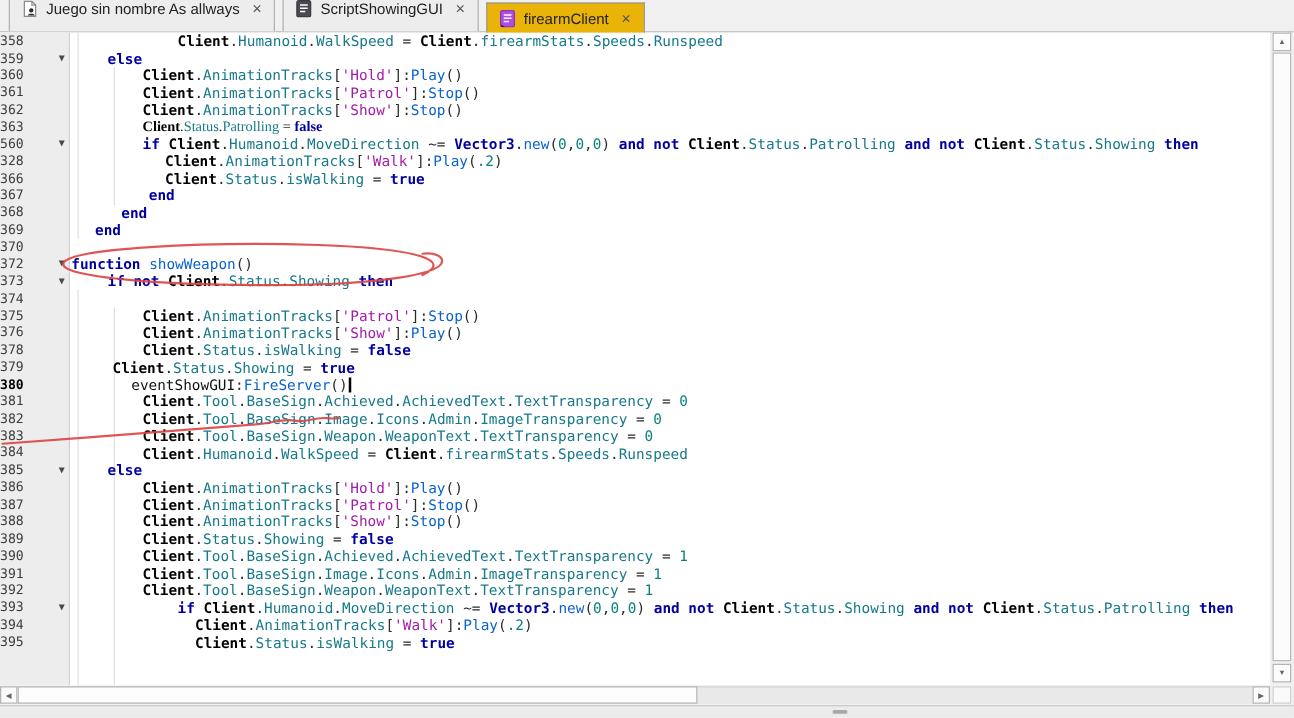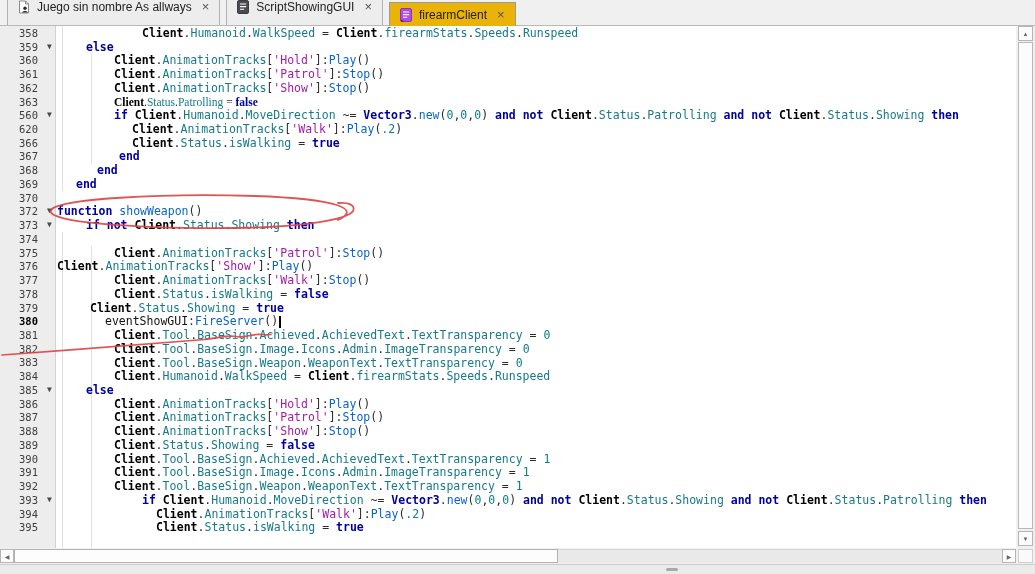--- a/index.html
+++ b/index.html
@@ -16,21 +16,21 @@
   .tab.active { height:24px; background:#eab308; border-color:#9a9a9a; z-index:3; margin-bottom:-1px;justify-content:flex-end; }
   .tab .close { color:#555; font-size:13px; line-height:1; padding:0 1px; margin-left:3px; }
   .tab .icon { display:inline-flex; width:14px; height:14px; }
 
   
   #editor { position:absolute; left:0; top:26px; width:1016px; height:522px; background:#ffffff; overflow:hidden; }
   #gutterbg { position:absolute; left:0; top:0; width:56px; height:522px; background:#ededed; border-right:1px solid #d2d2d2; }
   .guide { position:absolute; width:1px; background:#e0e0e0; }
   #lines { position:absolute; left:0; top:0; width:1016px; }
   .line { display:flex; height:13.74px; align-items:center; font-family:"DejaVu Sans Mono", monospace; }
-  .num  { width:42px; flex:0 0 42px; text-align:right; padding-right:4px; font-size:10.5px; color:#3d3d3d; }
+  .num  { width:42px; flex:0 0 42px; padding-right:4px; font-size:10.5px; color:#3d3d3d; }
   .num.cur { font-weight:bold; color:#000; }
   .fold { width:15px; flex:0 0 15px; font-size:8px; color:#4a4a4a; text-align:center; line-height:1; }
   .code { font-size:11.5px; white-space:pre; color:#111; }
   .tk-k { color:#0000a0; font-weight:bold; }
   .tk-g { color:#000000; font-weight:bold; }
   .tk-v { color:#0000a0; font-weight:bold; }
   .tk-p { color:#17798a; }
   .tk-m { color:#0a62cc; }
   .tk-s { color:#a31ca8; }
   .tk-n { color:#0a7f7f; }
@@ -136,21 +136,21 @@
           <span class="num">363</span>
           <span class="fold"></span>
           <span class="code" style="margin-left: 57px; font-family: Liberation Serif, serif;"><span class="tk-g">Client</span><span class="tk-o">.</span><span class="tk-p">Status</span><span class="tk-o">.</span><span class="tk-p">Patrolling</span><span class="tk-o"> = </span><span class="tk-k">false</span></span>
         </div>
         <div class="line">
           <span class="num">560</span>
           <span class="fold">▼</span>
           <span class="code" style="margin-left: 57px;"><span class="tk-k">if </span><span class="tk-g">Client</span><span class="tk-o">.</span><span class="tk-p">Humanoid</span><span class="tk-o">.</span><span class="tk-p">MoveDirection</span><span class="tk-o"> ~= </span><span class="tk-v">Vector3</span><span class="tk-o">.</span><span class="tk-m">new</span><span class="tk-o">(</span><span class="tk-n">0</span><span class="tk-o">,</span><span class="tk-n">0</span><span class="tk-o">,</span><span class="tk-n">0</span><span class="tk-o">)</span><span class="tk-k"> and not </span><span class="tk-g">Client</span><span class="tk-o">.</span><span class="tk-p">Status</span><span class="tk-o">.</span><span class="tk-p">Patrolling</span><span class="tk-k"> and not </span><span class="tk-g">Client</span><span class="tk-o">.</span><span class="tk-p">Status</span><span class="tk-o">.</span><span class="tk-p">Showing</span><span class="tk-k"> then</span></span>
         </div>
         <div class="line">
-          <span class="num">620</span>
+          <span class="num">328</span>
           <span class="fold"></span>
           <span class="code" style="margin-left: 75px;"><span class="tk-g">Client</span><span class="tk-o">.</span><span class="tk-p">AnimationTracks</span><span class="tk-o">[</span><span class="tk-s">'Walk'</span><span class="tk-o">]:</span><span class="tk-m">Play</span><span class="tk-o">(</span><span class="tk-n">.2</span><span class="tk-o">)</span></span>
         </div>
         <div class="line">
           <span class="num">366</span>
           <span class="fold"></span>
           <span class="code" style="margin-left: 75px;"><span class="tk-g">Client</span><span class="tk-o">.</span><span class="tk-p">Status</span><span class="tk-o">.</span><span class="tk-p">isWalking</span><span class="tk-o"> = </span><span class="tk-k">true</span></span>
         </div>
         <div class="line">
           <span class="num">367</span>
@@ -187,26 +187,21 @@
           <span class="fold"></span>
         </div>
         <div class="line">
           <span class="num">375</span>
           <span class="fold"></span>
           <span class="code" style="margin-left: 57px;"><span class="tk-g">Client</span><span class="tk-o">.</span><span class="tk-p">AnimationTracks</span><span class="tk-o">[</span><span class="tk-s">'Patrol'</span><span class="tk-o">]:</span><span class="tk-m">Stop</span><span class="tk-o">()</span></span>
         </div>
         <div class="line">
           <span class="num">376</span>
           <span class="fold"></span>
-          <span class="code" style=""><span class="tk-g">Client</span><span class="tk-o">.</span><span class="tk-p">AnimationTracks</span><span class="tk-o">[</span><span class="tk-s">'Show'</span><span class="tk-o">]:</span><span class="tk-m">Play</span><span class="tk-o">()</span></span>
-        </div>
-        <div class="line">
-          <span class="num">377</span>
-          <span class="fold"></span>
-          <span class="code" style="margin-left: 57px;"><span class="tk-g">Client</span><span class="tk-o">.</span><span class="tk-p">AnimationTracks</span><span class="tk-o">[</span><span class="tk-s">'Walk'</span><span class="tk-o">]:</span><span class="tk-m">Stop</span><span class="tk-o">()</span></span>
+          <span class="code" style="margin-left: 57px;"><span class="tk-g">Client</span><span class="tk-o">.</span><span class="tk-p">AnimationTracks</span><span class="tk-o">[</span><span class="tk-s">'Show'</span><span class="tk-o">]:</span><span class="tk-m">Play</span><span class="tk-o">()</span></span>
         </div>
         <div class="line">
           <span class="num">378</span>
           <span class="fold"></span>
           <span class="code" style="margin-left: 57px;"><span class="tk-g">Client</span><span class="tk-o">.</span><span class="tk-p">Status</span><span class="tk-o">.</span><span class="tk-p">isWalking</span><span class="tk-o"> = </span><span class="tk-k">false</span></span>
         </div>
         <div class="line">
           <span class="num">379</span>
           <span class="fold"></span>
           <span class="code" style="margin-left: 33px;"><span class="tk-g">Client</span><span class="tk-o">.</span><span class="tk-p">Status</span><span class="tk-o">.</span><span class="tk-p">Showing</span><span class="tk-o"> = </span><span class="tk-k">true</span></span>

